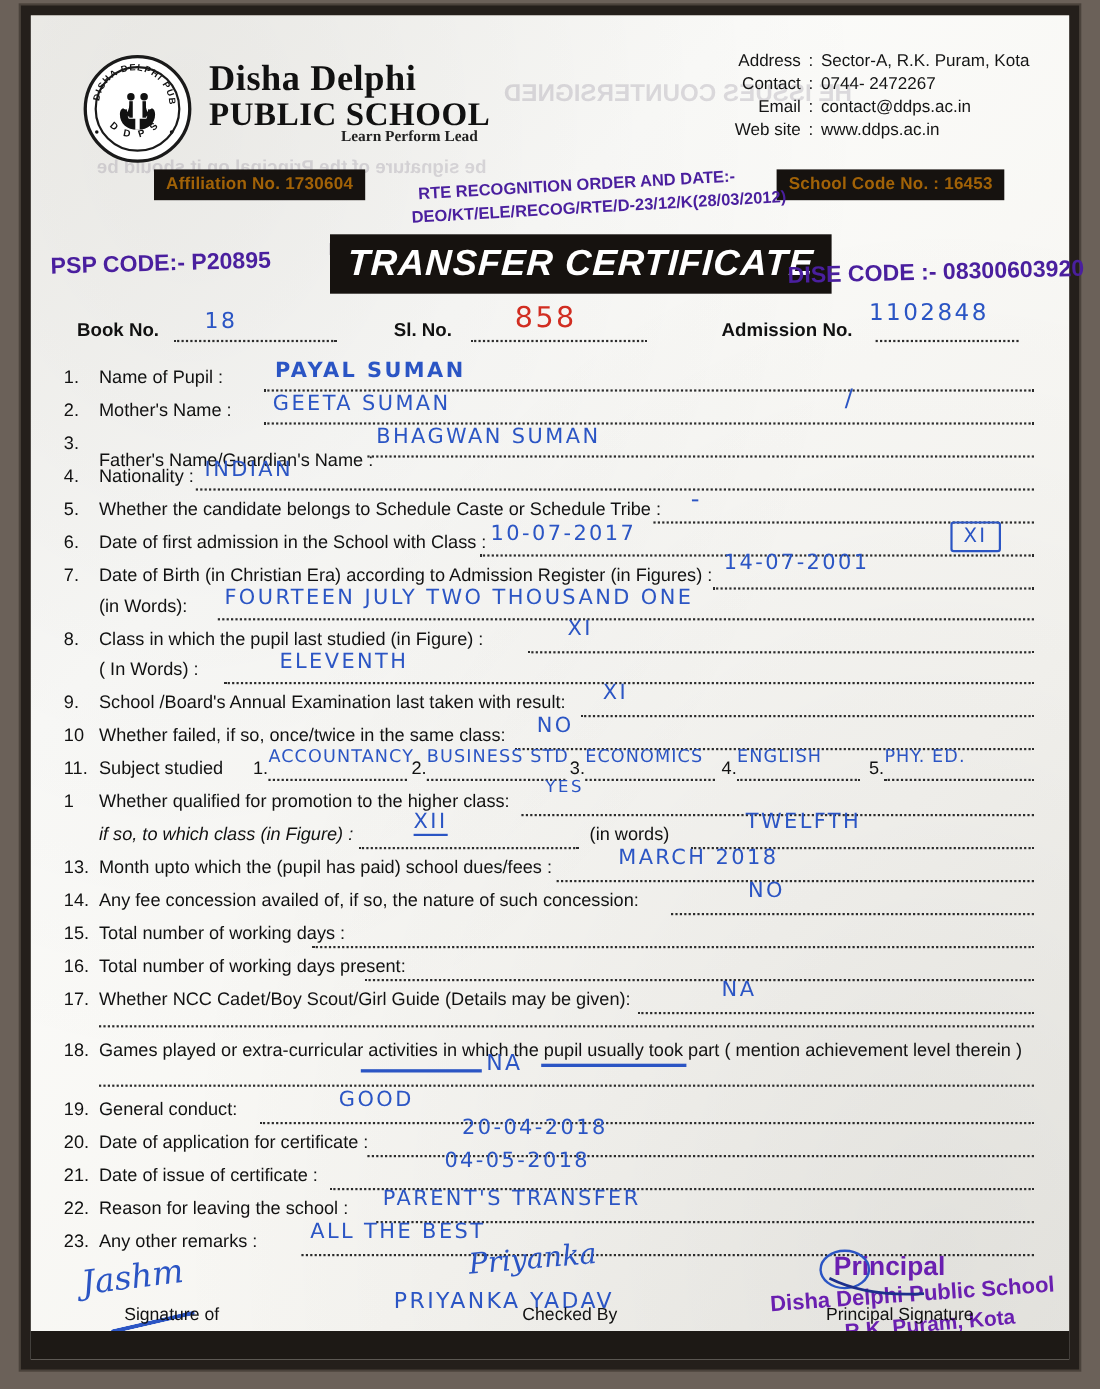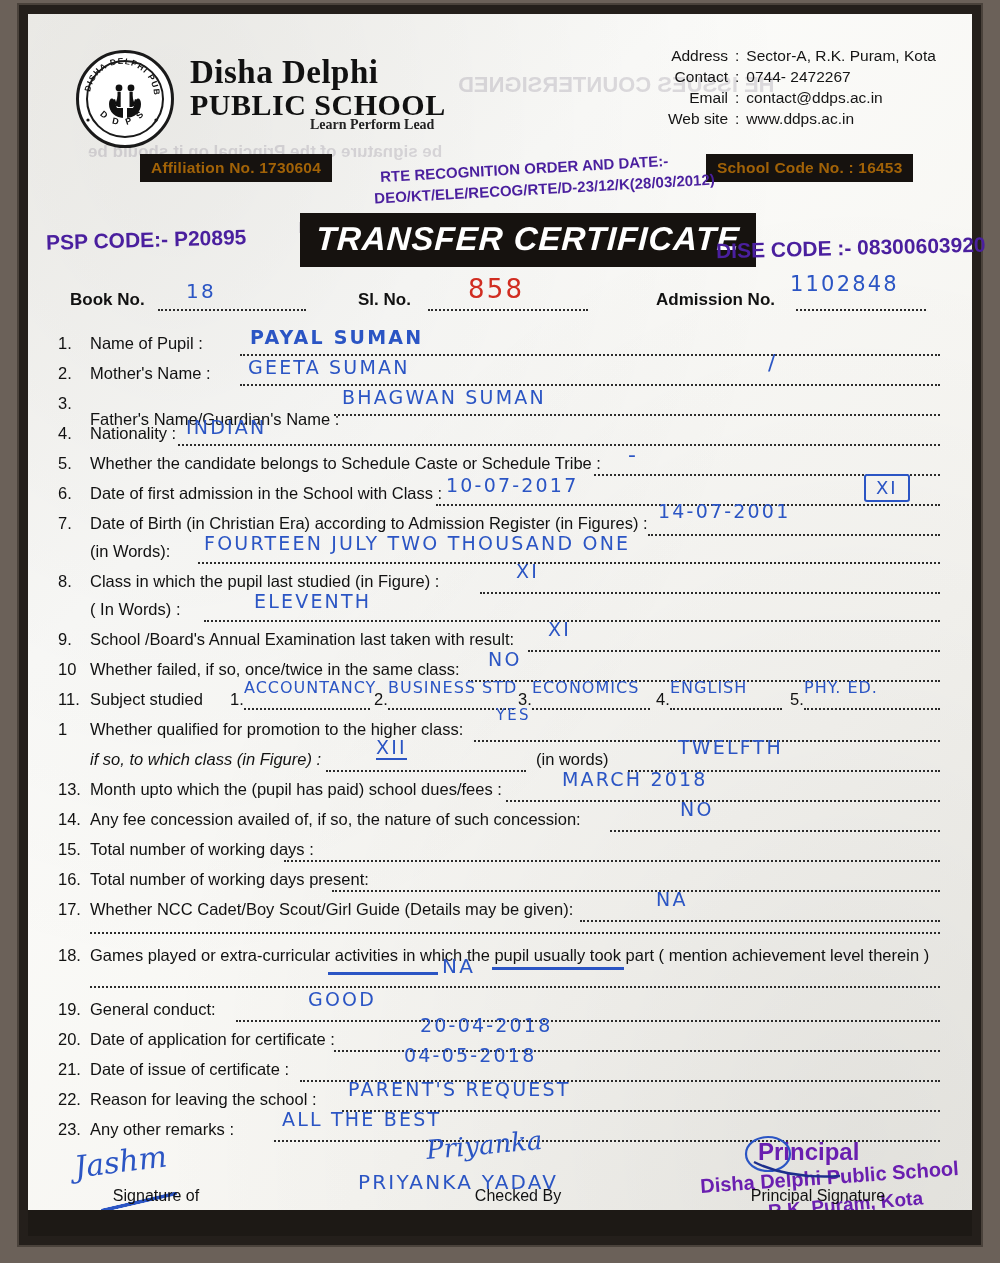--- a/index.html
+++ b/index.html
@@ -328,21 +328,21 @@
     <div class="hw" style="left:392px;top:1000px;font-size:19px;">20-04-2018</div>
 
     <div class="qn" style="left:30px;top:1046px;">21.</div>
     <div class="q" style="left:62px;top:1046px;">Date of issue of certificate :</div>
     <div class="dots" style="left:272px;top:1066px;width:640px;"></div>
     <div class="hw" style="left:376px;top:1030px;font-size:19px;">04-05-2018</div>
 
     <div class="qn" style="left:30px;top:1076px;">22.</div>
     <div class="q" style="left:62px;top:1076px;">Reason for leaving the school :</div>
     <div class="dots" style="left:314px;top:1096px;width:598px;"></div>
-    <div class="hw" style="left:320px;top:1064px;font-size:19px;">PARENT'S  REQUEST</div>
+    <div class="hw" style="left:320px;top:1064px;font-size:19px;">PARENT'S  TRANSFER</div>
 
     <div class="qn" style="left:30px;top:1106px;">23.</div>
     <div class="q" style="left:62px;top:1106px;">Any  other  remarks :</div>
     <div class="dots" style="left:246px;top:1126px;width:666px;"></div>
     <div class="hw" style="left:254px;top:1094px;font-size:19px;">ALL  THE  BEST</div>
 
     <div class="sig-cursive" style="left:46px;top:1130px;">Jashm</div>
     <div class="sig-stroke" style="left:72px;top:1186px;width:78px;"></div>
     <div class="foot-lbl" style="left:38px;top:1170px;width:180px;">
       <div>Signature of</div>

